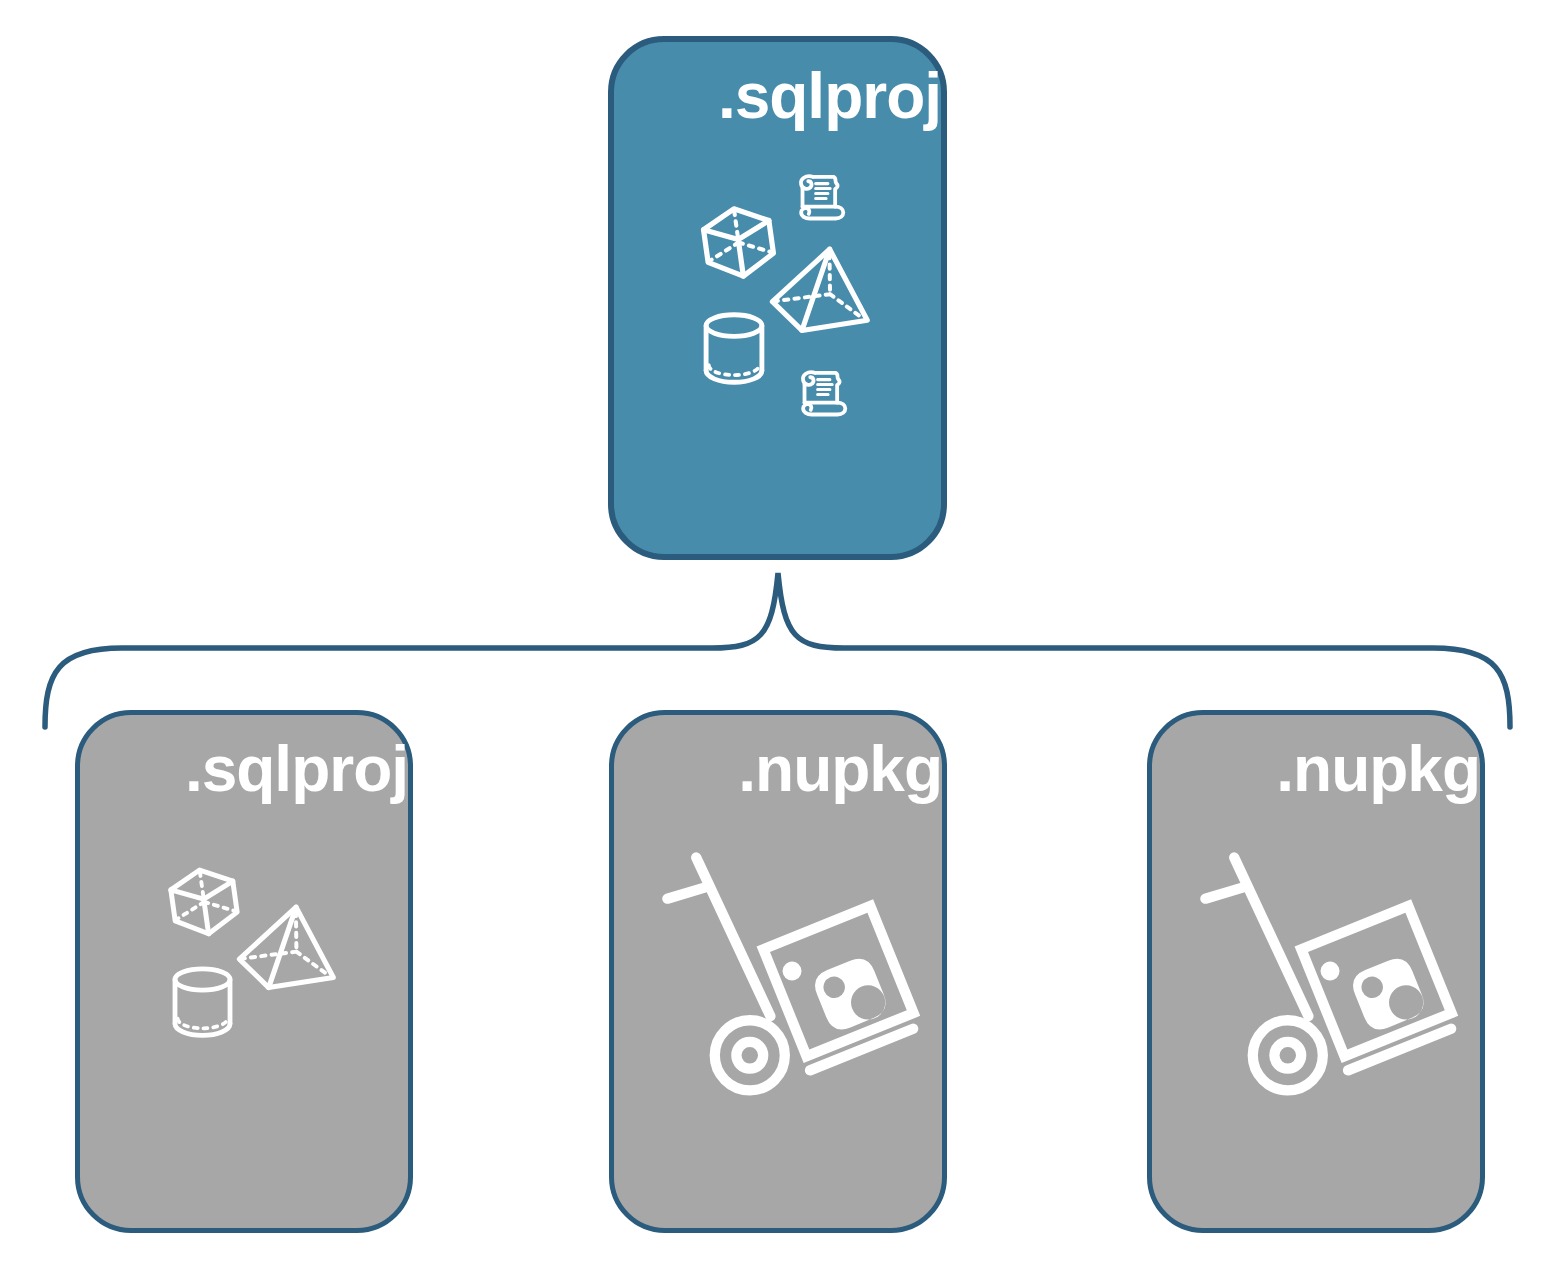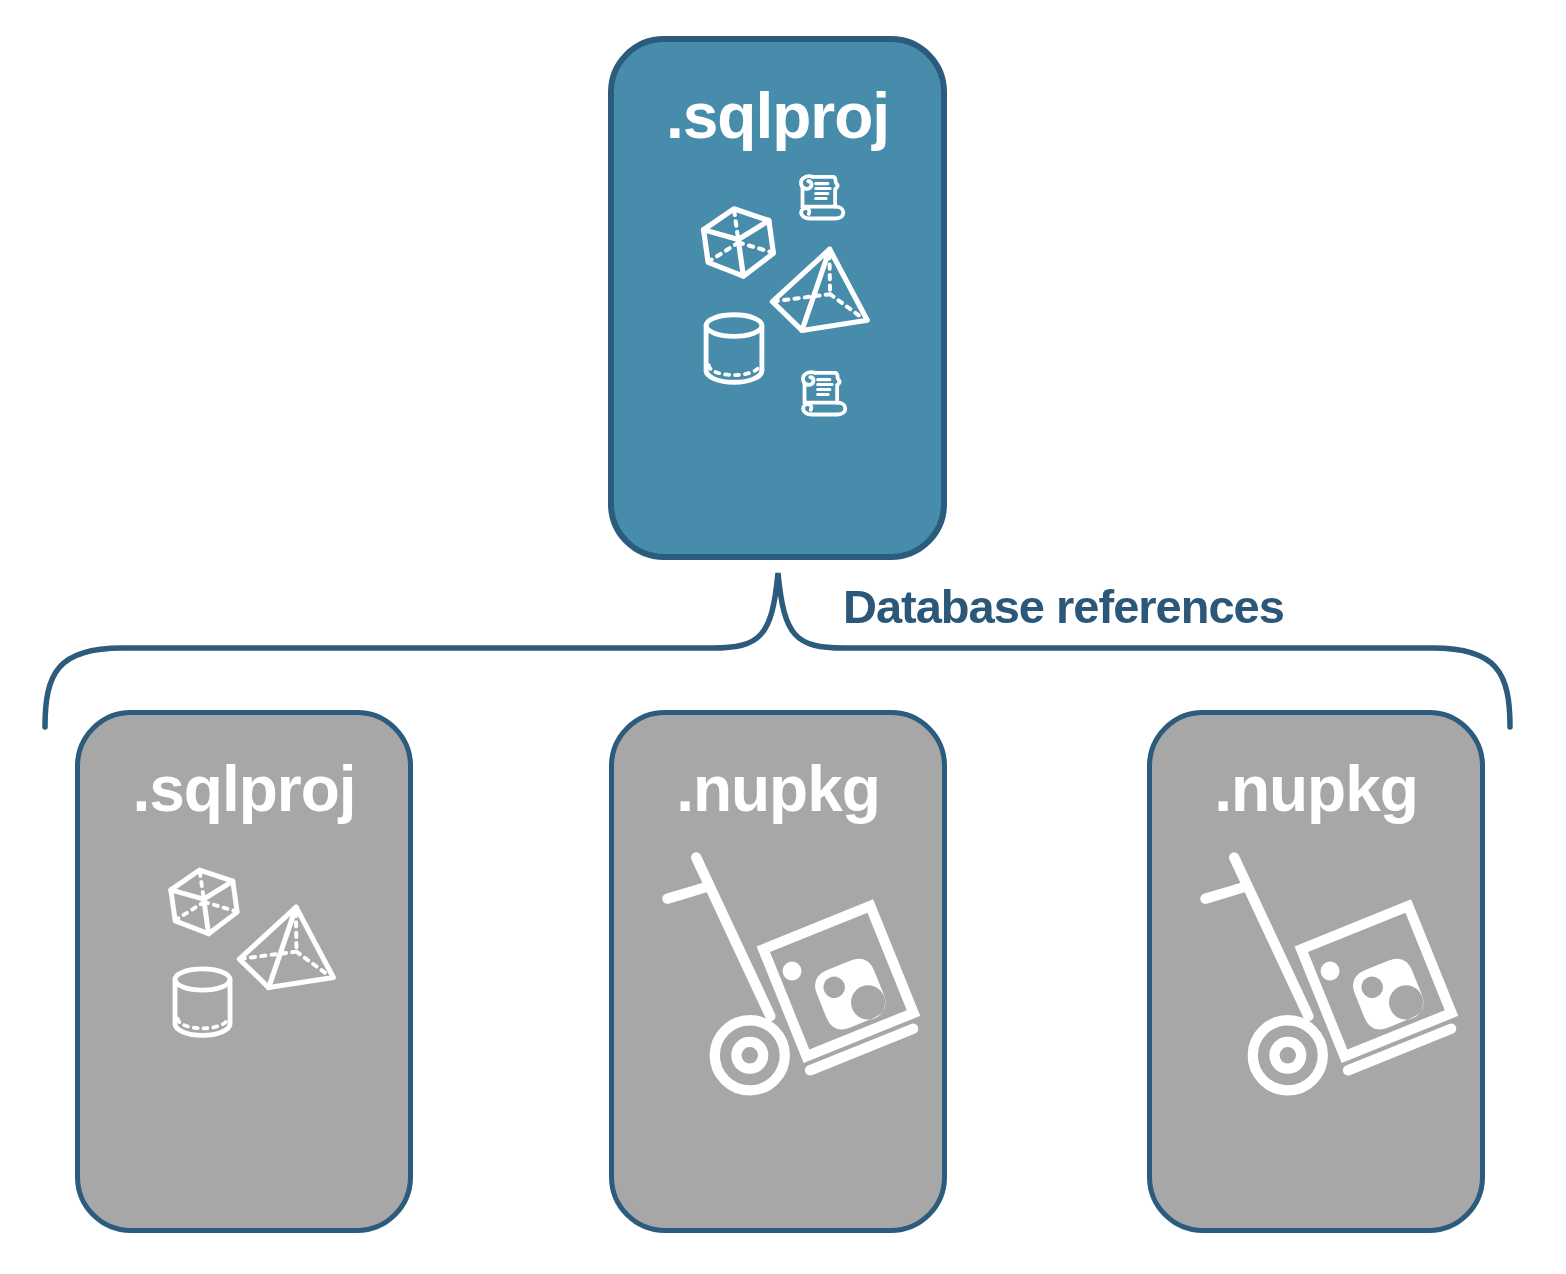--- a/index.html
+++ b/index.html
@@ -12,21 +12,21 @@
   }
   html,body{margin:0;padding:0;background:var(--background);}
   body{font-family:"Liberation Sans",sans-serif;}
   .canvas{position:relative;width:1566px;height:1274px;background:var(--background);overflow:hidden;}
   .node{position:absolute;box-sizing:border-box;border-radius:56px;}
   .node.root{left:608px;top:36px;width:339px;height:524px;background:var(--primary-fill);border:6px solid var(--border);}
   .node.child{top:710px;width:338px;height:523px;background:var(--secondary-fill);border:5px solid var(--border);}
   .node.child.c1{left:75px;}
   .node.child.c2{left:609px;}
   .node.child.c3{left:1147px;}
-  .node-title{margin-top:42px;text-align:center;font-size:64px;line-height:1;font-weight:700;letter-spacing:-1px;color:var(--icon);}
+  .node-title{margin-top:22px;text-align:right;font-size:64px;line-height:1;font-weight:700;letter-spacing:-1px;color:var(--icon);}
   .icon{position:absolute;}
   .brace{position:absolute;left:0;top:555px;width:1566px;height:190px;}
   .connector-label{position:absolute;left:843px;top:581px;font-size:47px;line-height:1.1;font-weight:700;letter-spacing:-1px;color:var(--label-text);white-space:nowrap;}
 </style>
 </head>
 <body>
 
 <svg width="0" height="0" style="position:absolute" aria-hidden="true">
   <defs>
     <symbol id="sym-scroll" viewBox="0 0 64 64">
@@ -98,21 +98,20 @@
   <svg class="icon" style="left:698px;top:312px" width="72" height="83">
       <use href="#sym-cylinder"></use>
     </svg>
   <svg class="icon" style="left:795px;top:366px" width="58" height="58">
       <use href="#sym-scroll"></use>
     </svg>
 
   <svg class="brace" viewBox="0 0 1566 190">
     <path d="M45 172 C45 118 58 93 122 93 L712 93 C760 93 772 82 778 18 C784 82 796 93 844 93 L1433 93 C1497 93 1510 118 1510 172" fill="none" stroke="var(--border)" stroke-width="5.5" stroke-linecap="round"></path>
   </svg>
-  <div class="connector-label">Database references</div>
 
   <div class="node child c1">
     <div class="node-title">.sqlproj</div>
   </div>
   <svg class="icon" style="left:158px;top:855px" width="92" height="92">
       <use href="#sym-cube"></use>
     </svg>
   <svg class="icon" style="left:236px;top:901px" width="104" height="95">
       <use href="#sym-pyramid"></use>
     </svg>

